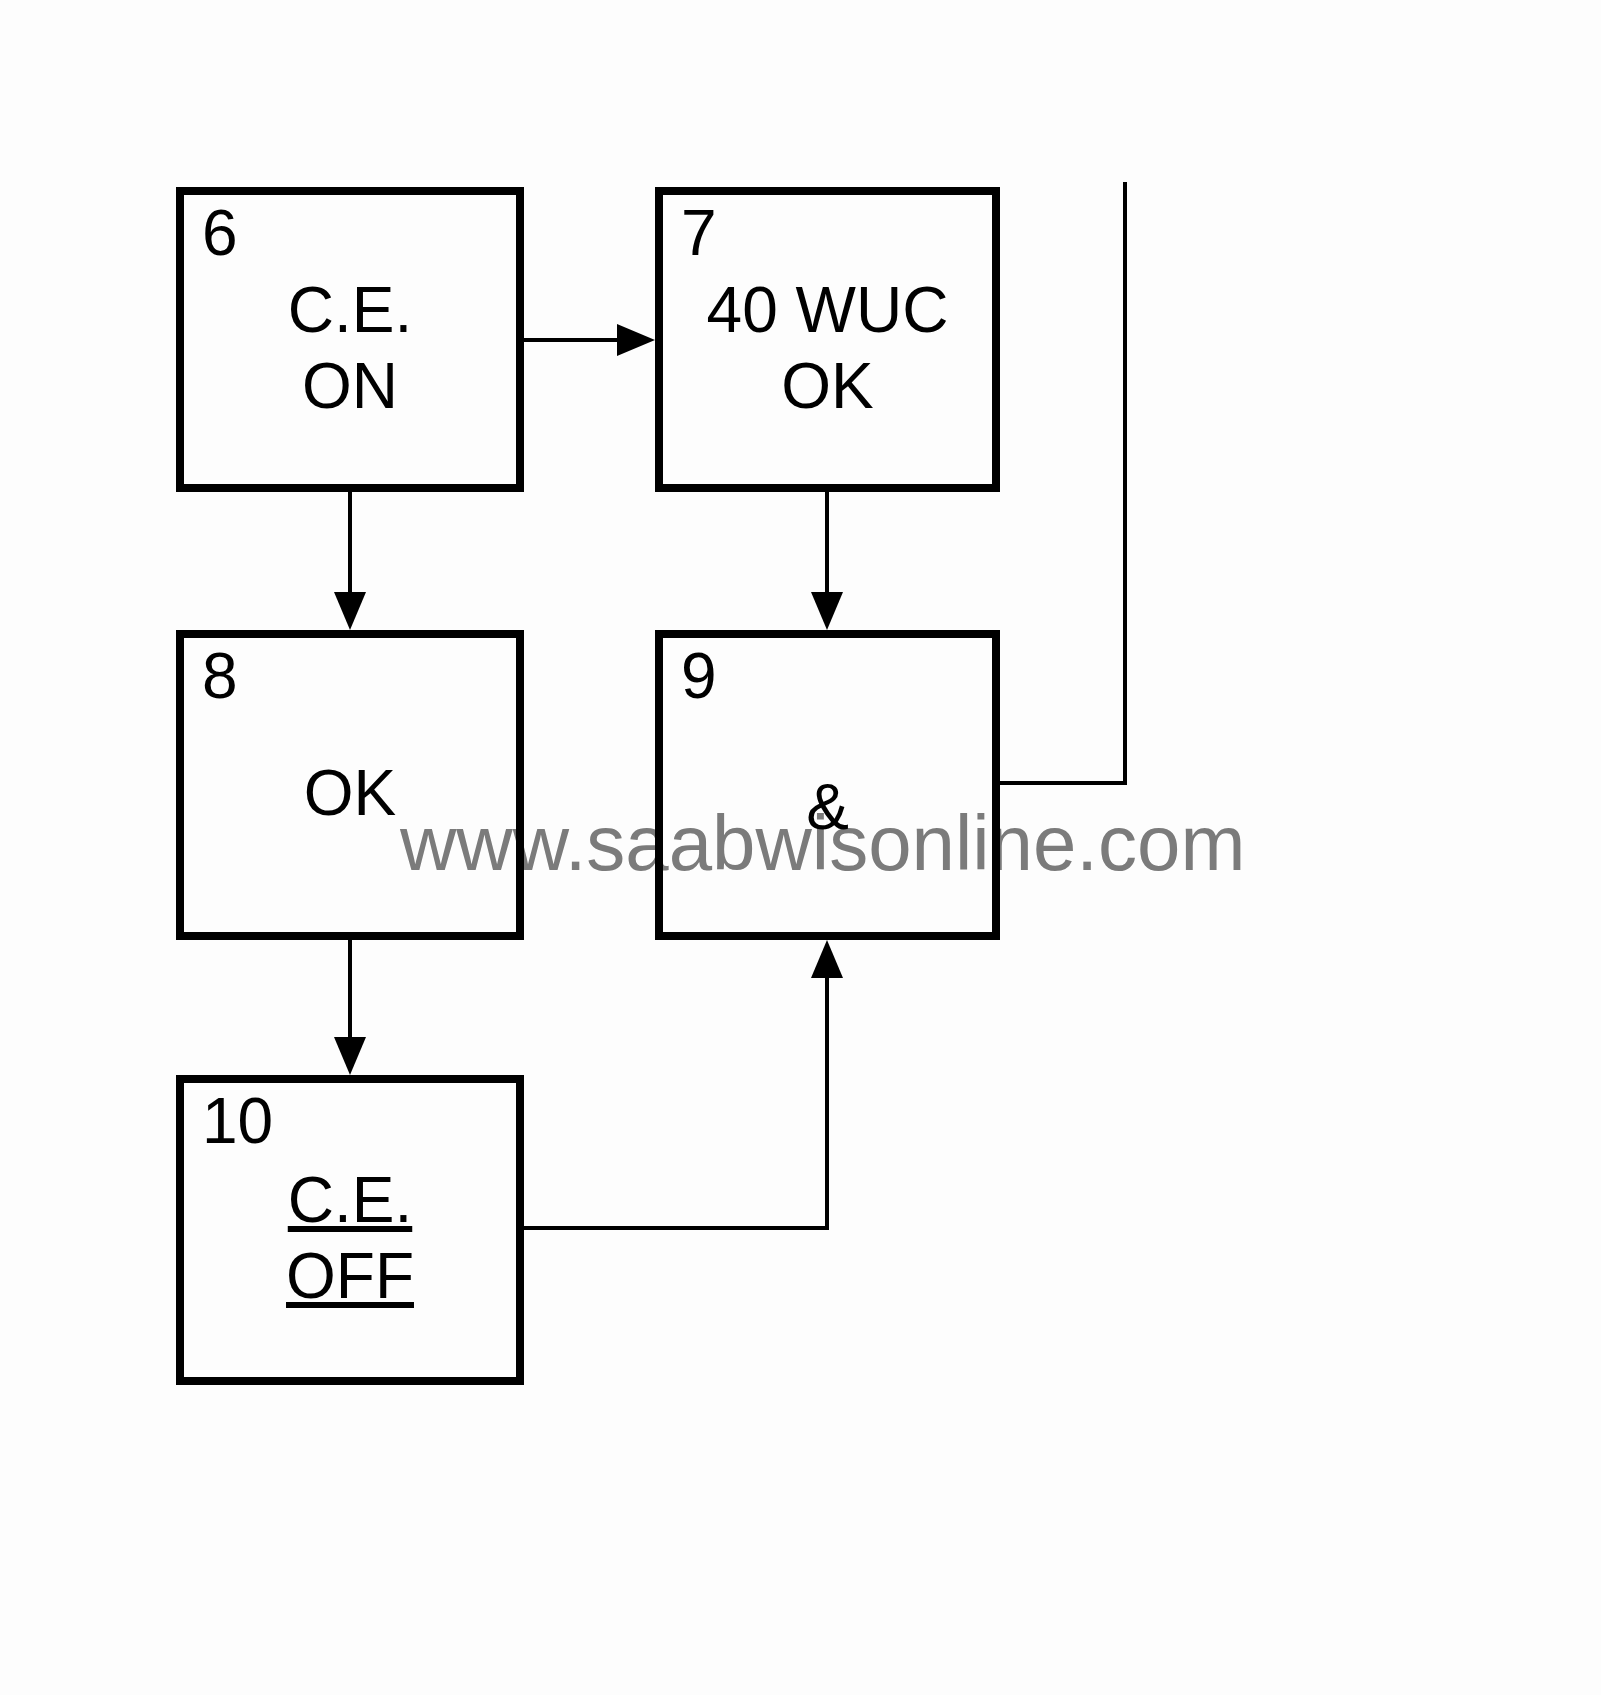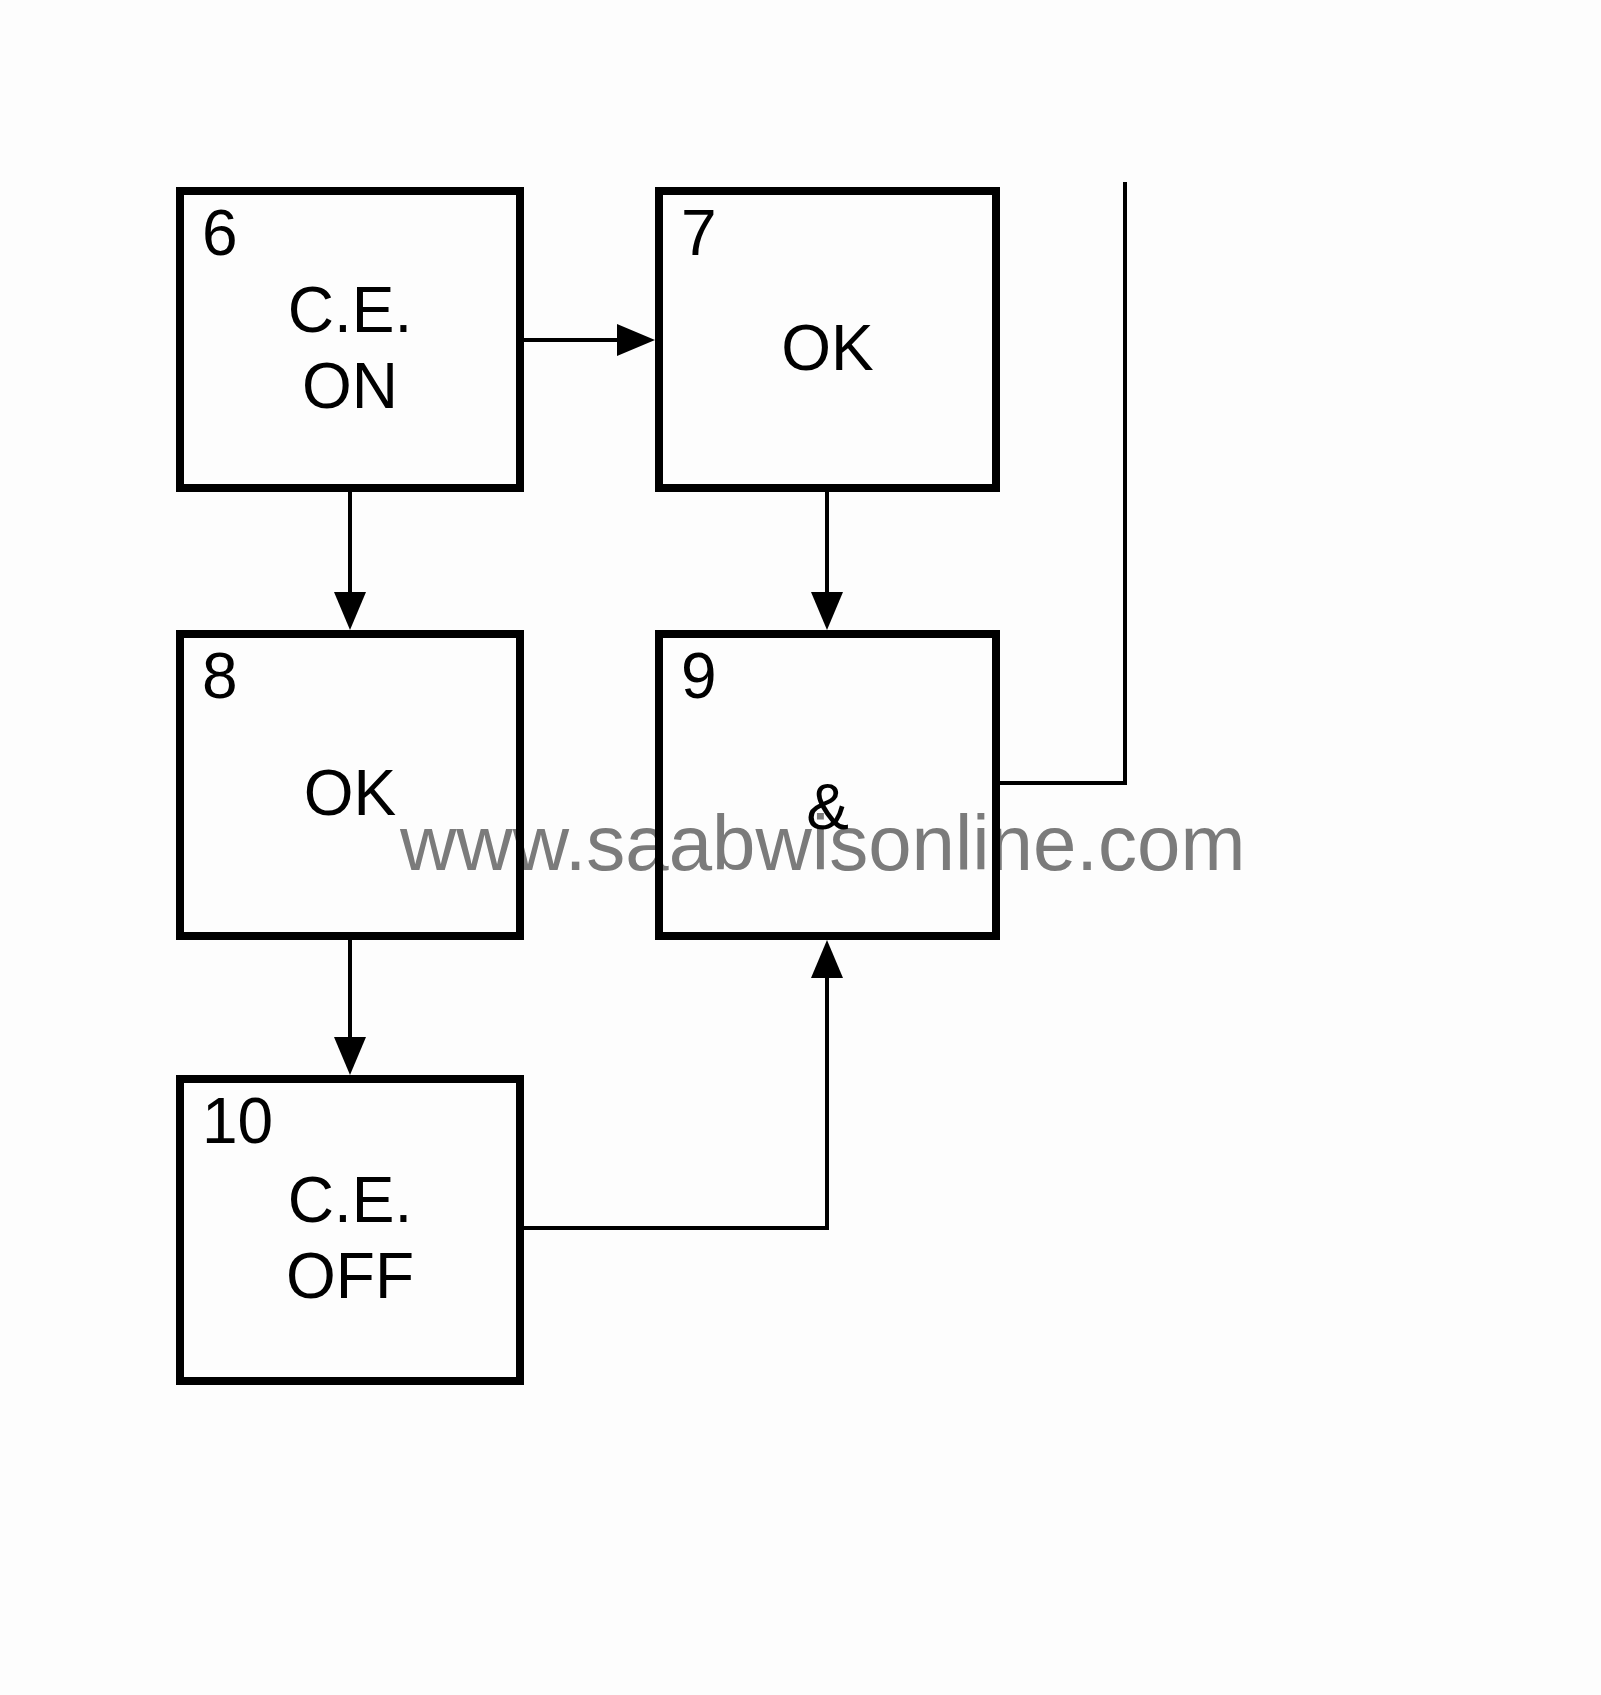--- a/index.html
+++ b/index.html
@@ -99,37 +99,38 @@
     <span class="num">6</span>
     <span class="lbl">
       <span style="display:block">C.E.</span>
       <span style="display:block">ON</span>
     </span>
   </div>
 
   <div class="fbox" style="left:655px;top:187px;width:345px;height:305px;">
     <span class="num">7</span>
     <span class="lbl">
+      <span style="display:block">40 WUC</span>
       <span style="display:block">OK</span>
     </span>
   </div>
 
   <div class="fbox" style="left:176px;top:630px;width:348px;height:310px;">
     <span class="num">8</span>
     <span class="lbl">
       <span style="display:block">OK</span>
     </span>
   </div>
 
   <div class="fbox" style="left:655px;top:630px;width:345px;height:310px;">
     <span class="num">9</span>
     <span class="lbl-single">&amp;</span>
   </div>
 
-  <div class="fbox" style="left:176px;top:1075px;width:348px;height:310px;">
+  <div class="fbox" style="left:176px;top:1075px;width:348px;height:310px;text-decoration:underline;">
     <span class="num">10</span>
     <span class="lbl">
       <span style="display:block">C.E.</span>
       <span style="display:block">OFF</span>
     </span>
   </div>
 
   <div class="line" style="left:524px;top:338px;width:96px;height:4px;"></div>
   <div class="ah right" style="left:617px;top:324px;"></div>
 

